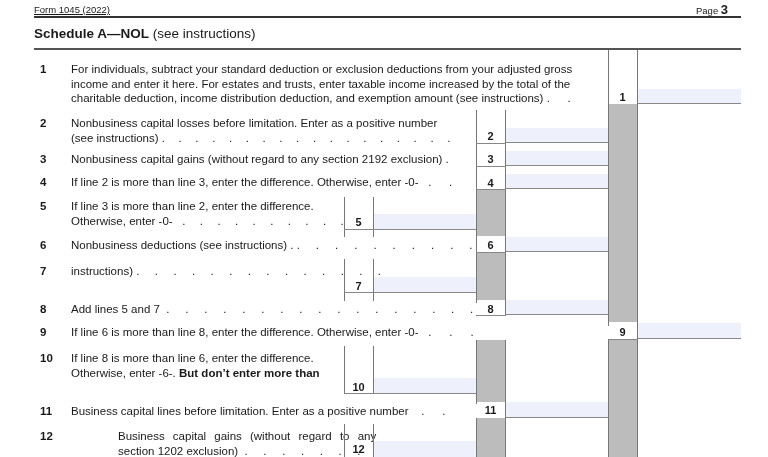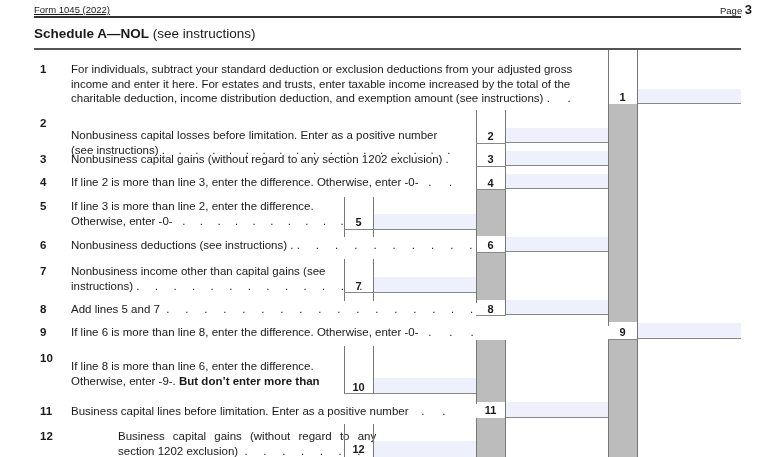--- a/index.html
+++ b/index.html
@@ -14,21 +14,21 @@
   .lbl { position: absolute; font-size: 11px; font-weight: bold; text-align: center; }
   .linenum { position: absolute; font-size: 11.5px; font-weight: bold; left: 40px; width: 20px; }
   .txt { position: absolute; font-size: 11.5px; line-height: 14.5px; left: 71px; white-space: nowrap; }
   .dots { letter-spacing: 7.3px; }
   .boxrule { position: absolute; background: #888; height: 1px; }
 </style>
 </head>
 <body>
 
 <div class="abs small" style="left:34px;top:4px;text-decoration:underline;">Form 1045 (2022)</div>
-<div class="abs" style="left:720px;top:2px;font-size:9.5px;">
+<div class="abs" style="left:696px;top:2px;font-size:9.5px;">
   <span>Page</span>
   <span style="font-size:13px;font-weight:bold;">3</span>
 </div>
 <div class="hline" style="left:34px;top:16px;width:707px;height:2px;background:#333;"></div>
 
 <div class="abs" style="left:34px;top:26px;font-size:13.5px;">
   <b>Schedule A—NOL</b><span> (see instructions)</span>
 </div>
 <div class="hline" style="left:34px;top:48px;width:707px;height:2px;background:#555;"></div>
 
@@ -48,30 +48,30 @@
   <div>income and enter it here. For estates and trusts, enter taxable income increased by the total of the</div>
   <div><span>charitable deduction, income distribution deduction, and exemption amount (see instructions)</span> <span class="dots">. .</span></div>
 </div>
 <div class="lbl" style="left:608px;top:91px;width:29px;">1</div>
 <div class="field" style="left:638px;top:89px;width:103px;height:15px;"></div>
 
 <div class="vline" style="left:476px;top:110px;height:347px;"></div>
 <div class="vline" style="left:505px;top:110px;height:347px;"></div>
 
 <div class="linenum" style="top:117px;">2</div>
-<div class="txt" style="top:116px;margin-top:12px;">
+<div class="txt" style="top:116px;">
   <div>Nonbusiness capital losses before limitation. Enter as a positive number</div>
   <div><span>(see instructions)</span> <span class="dots" style="letter-spacing:5.2px;">. . . . . . . . . . . . . . . . . .</span></div>
 </div>
 <div class="lbl" style="left:476px;top:130px;width:29px;">2</div>
 <div class="field" style="left:506px;top:128px;width:102px;height:15px;"></div>
 <div class="boxrule" style="left:476px;top:143px;width:30px;"></div>
 
 <div class="linenum" style="top:153px;">3</div>
-<div class="txt" style="top:152px;">Nonbusiness capital gains (without regard to any section 1202 exclusion) .</div>
+<div class="txt" style="top:152px;">Nonbusiness capital gains (without regard to any section 2192 exclusion) .</div>
 <div class="lbl" style="left:476px;top:153px;width:29px;">3</div>
 <div class="field" style="left:506px;top:151px;width:102px;height:15px;"></div>
 <div class="boxrule" style="left:476px;top:166px;width:30px;"></div>
 
 <div class="linenum" style="top:176px;">4</div>
 <div class="txt" style="top:175px;">
   <span>If line 2 is more than line 3, enter the difference. Otherwise, enter -0-</span> &nbsp;&nbsp;<span class="dots">. .</span>
 </div>
 <div class="lbl" style="left:476px;top:177px;width:29px;">4</div>
 <div class="field" style="left:506px;top:174px;width:102px;height:15px;"></div>
@@ -91,21 +91,20 @@
 <div class="linenum" style="top:239px;">6</div>
 <div class="txt" style="top:238px;">
   <span>Nonbusiness deductions (see instructions) .</span> <span class="dots" style="letter-spacing:6.4px;">. . . . . . . . . . .</span>
 </div>
 <div class="lbl" style="left:476px;top:239px;width:29px;">6</div>
 <div class="field" style="left:506px;top:237px;width:102px;height:15px;"></div>
 <div class="boxrule" style="left:476px;top:252px;width:30px;"></div>
 
 <div class="linenum" style="top:265px;">7</div>
 <div class="txt" style="top:264px;">
-  <div>Nonbusiness income other than capital gains (see</div>
   <div><span>instructions)</span> <span class="dots" style="letter-spacing:6.1px;">. . . . . . . . . . . . . .</span></div>
 </div>
 <div class="vline" style="left:344px;top:259px;height:42px;"></div>
 <div class="vline" style="left:373px;top:259px;height:42px;"></div>
 <div class="lbl" style="left:344px;top:280px;width:29px;">7</div>
 <div class="field" style="left:374px;top:277px;width:102px;height:15px;border-bottom:none;"></div>
 <div class="boxrule" style="left:344px;top:292px;width:132px;"></div>
 
 <div class="linenum" style="top:303px;">8</div>
 <div class="txt" style="top:302px;">
@@ -118,23 +117,23 @@
 <div class="linenum" style="top:326px;">9</div>
 <div class="txt" style="top:325px;">
   <span>If line 6 is more than line 8, enter the difference. Otherwise, enter -0-</span> &nbsp;&nbsp;<span class="dots" style="letter-spacing:7.4px;">. . . . . . . . . . .</span>
 </div>
 <div class="abs" style="left:476px;top:316px;width:132px;height:24px;background:#fff;"></div>
 <div class="lbl" style="left:608px;top:326px;width:29px;background:#fff;height:13px;">9</div>
 <div class="field" style="left:638px;top:323px;width:103px;height:16px;"></div>
 <div class="boxrule" style="left:608px;top:339px;width:30px;"></div>
 
 <div class="linenum" style="top:352px;">10</div>
-<div class="txt" style="top:351px;margin-top:8px;">
+<div class="txt" style="top:351px;">
   <div>If line 8 is more than line 6, enter the difference.</div>
-  <div><span>Otherwise, enter -9-. </span><b>But don’t enter more than</b></div>
+  <div><span>Otherwise, enter -6-. </span><b>But don’t enter more than</b></div>
 </div>
 <div class="vline" style="left:344px;top:346px;height:47px;"></div>
 <div class="vline" style="left:373px;top:346px;height:47px;"></div>
 <div class="lbl" style="left:344px;top:381px;width:29px;">10</div>
 <div class="field" style="left:374px;top:378px;width:102px;height:15px;border-bottom:none;"></div>
 <div class="boxrule" style="left:344px;top:393px;width:132px;"></div>
 
 <div class="linenum" style="top:405px;">11</div>
 <div class="txt" style="top:404px;">
   <span>Business capital lines before limitation. Enter as a positive number</span> &nbsp;&nbsp;&nbsp;<span class="dots">. .</span>

